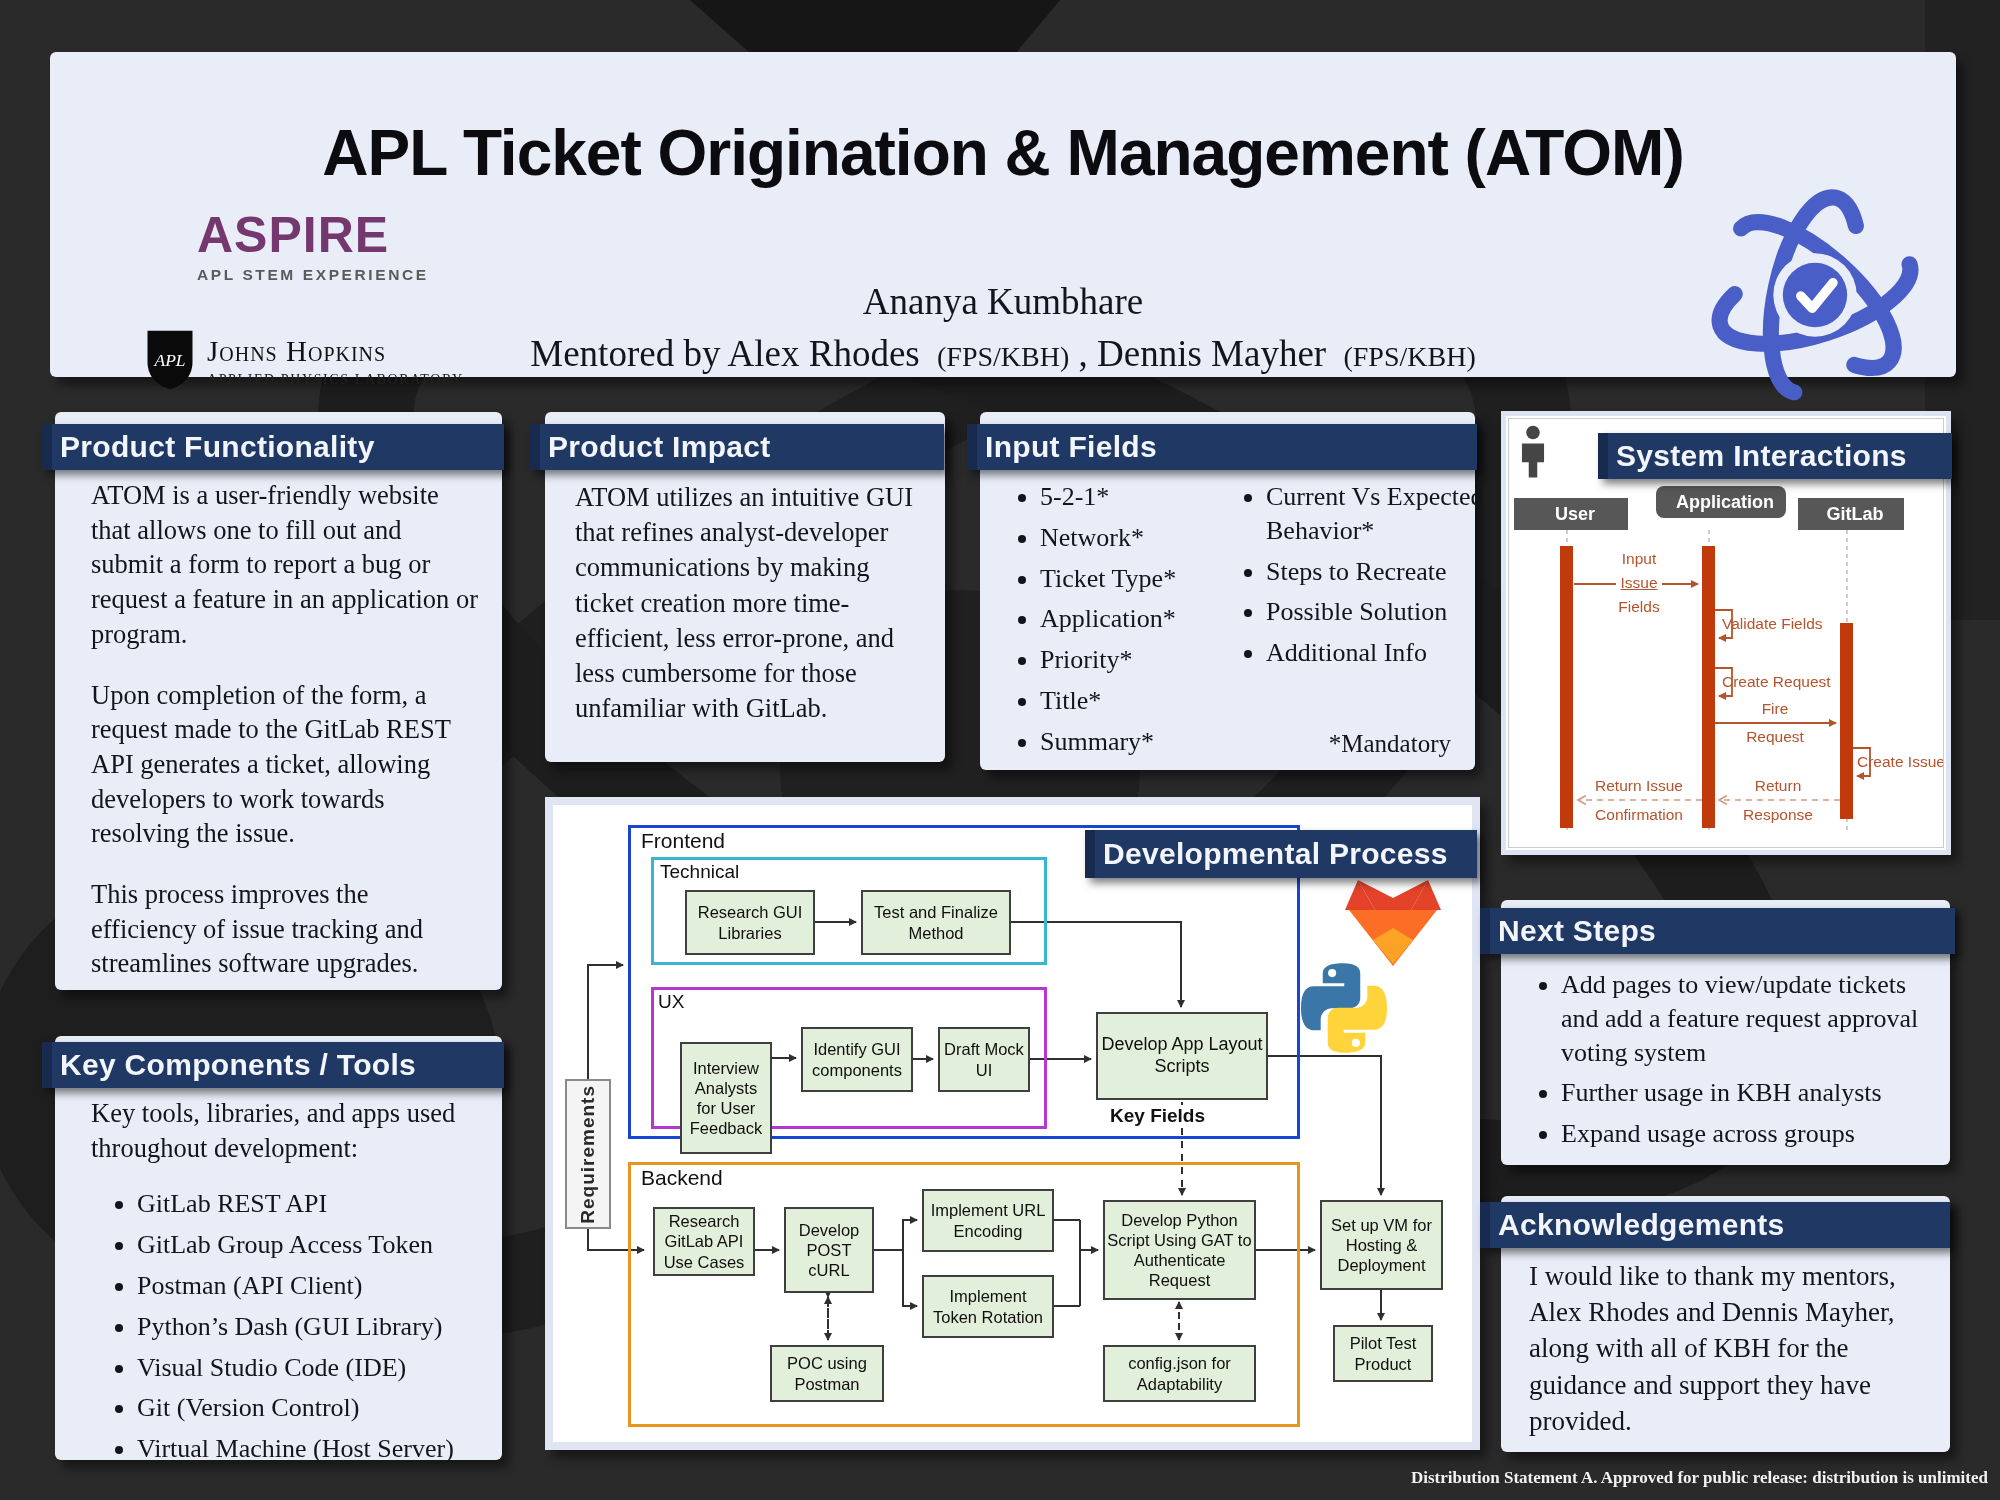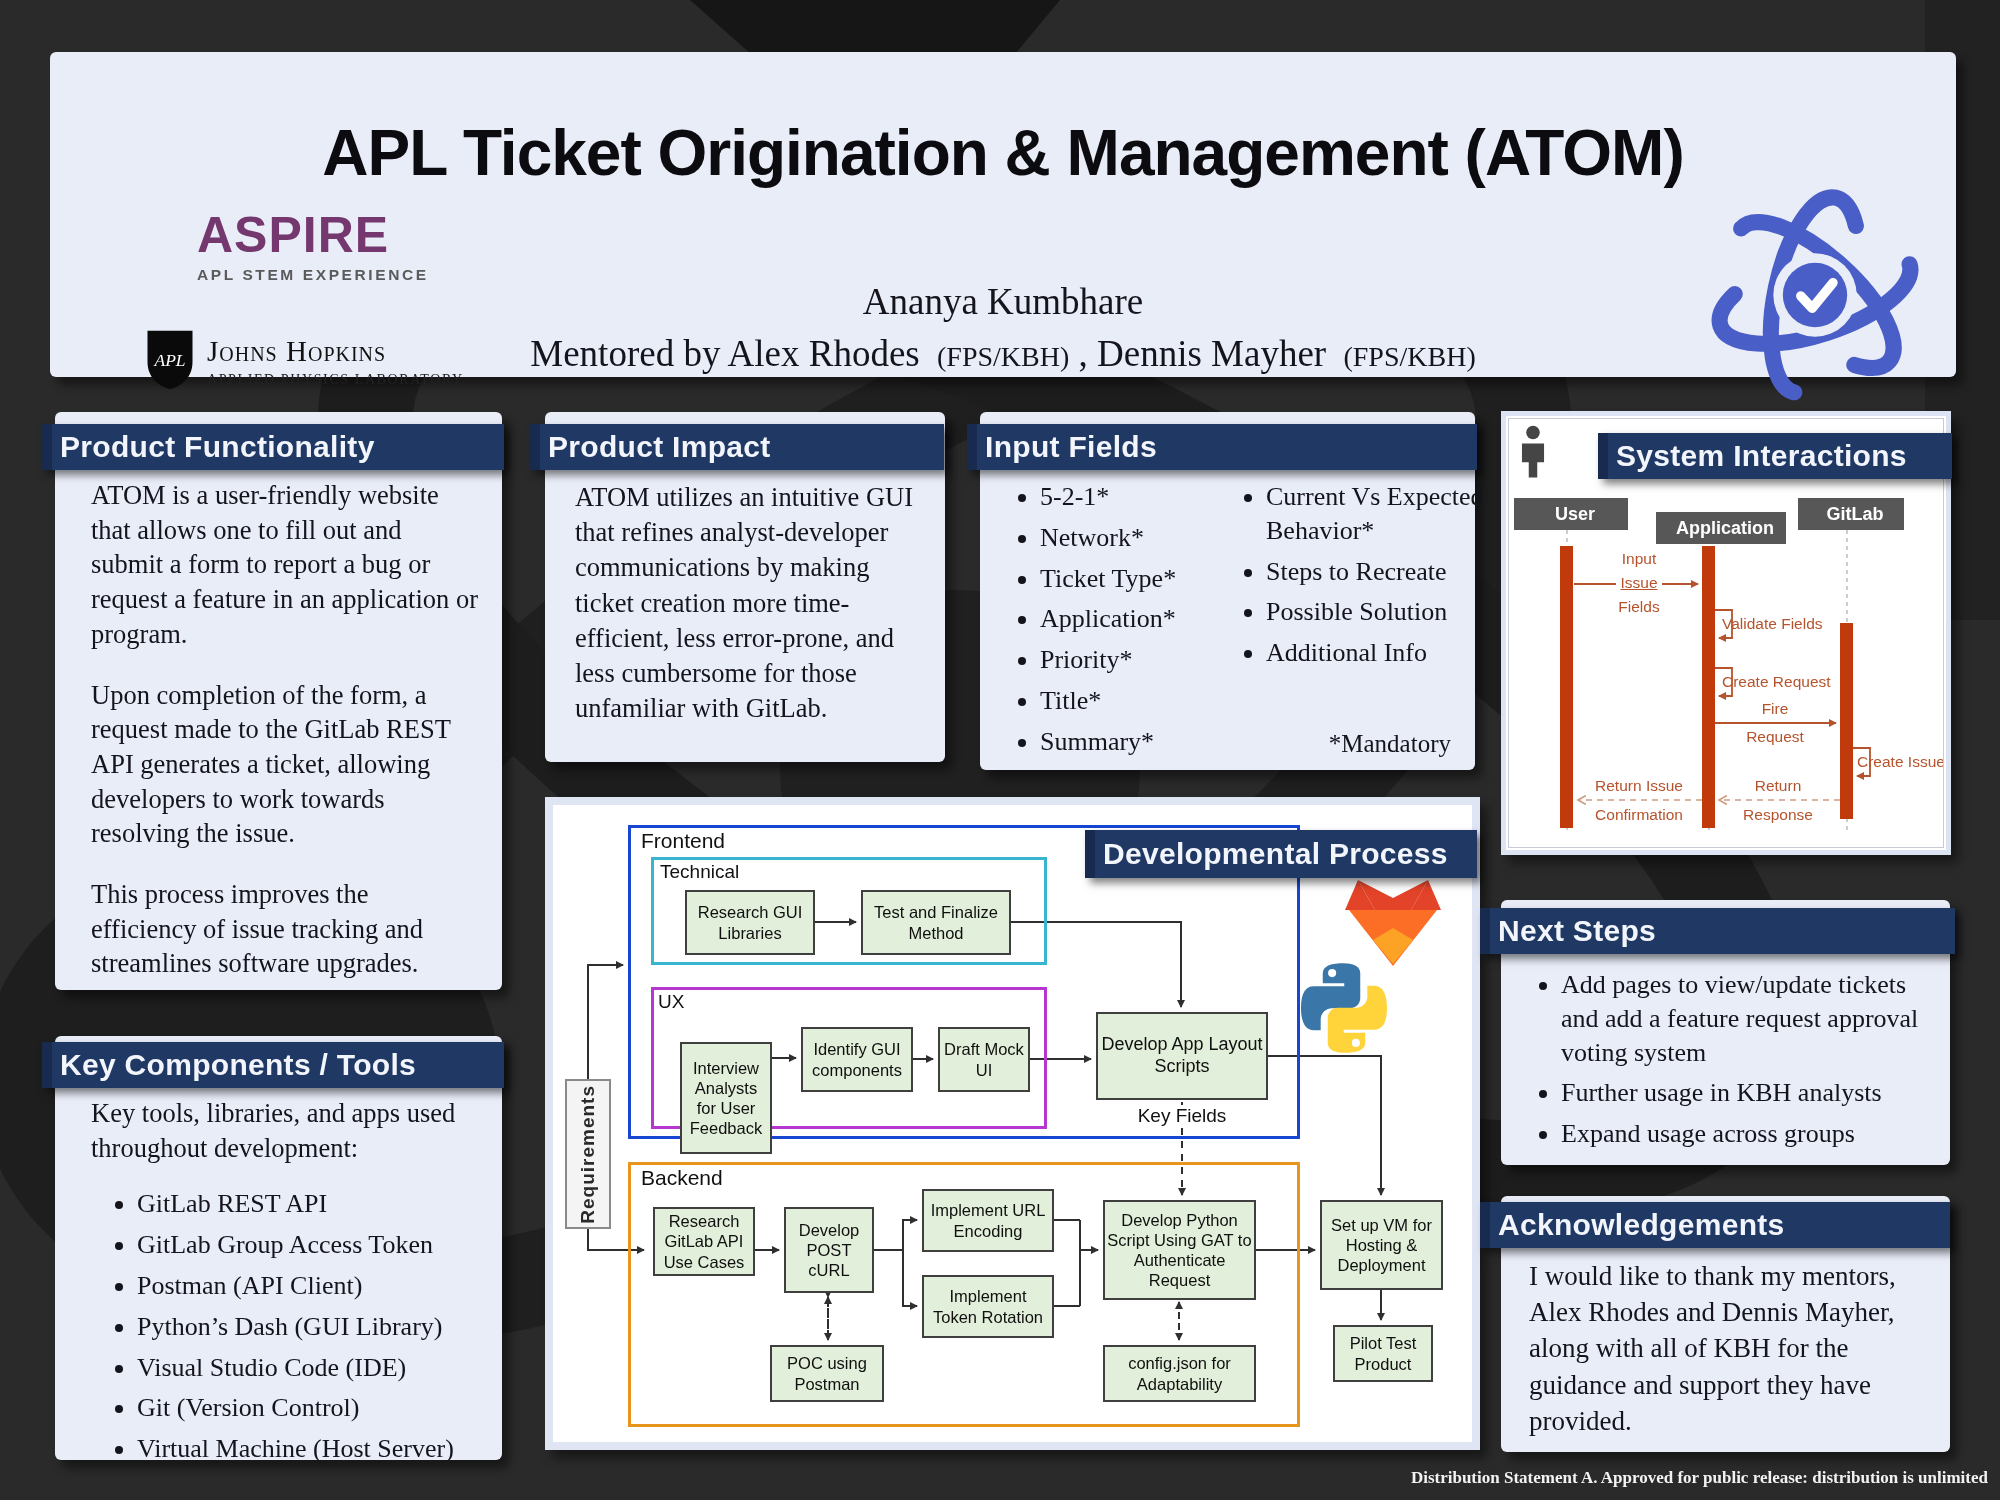--- a/index.html
+++ b/index.html
@@ -31,22 +31,22 @@
   .jhu-sub{font-size:14px;font-family:"Liberation Serif",serif;color:#222;
            letter-spacing:1.6px;margin-top:4px;}
   
   .devpanel{position:absolute;left:545px;top:797px;width:935px;height:653px;background:#fff;
             border:8px solid #dfe5f3;box-sizing:border-box;box-shadow:7px 8px 10px rgba(0,0,0,.45);}
   .group{position:absolute;border-style:solid;box-sizing:border-box;}
   .glabel{position:absolute;top:1px;left:10px;font-size:21px;color:#111;}
   .fbox{position:absolute;background:#e2efda;border:2px solid #3f3f3f;box-sizing:border-box;
         display:flex;align-items:center;justify-content:center;text-align:center;
         font-size:16.5px;line-height:1.22;color:#101010;padding:2px;}
-  .kflabel{position:absolute;left:557px;top:300px;width:144px;text-align:center;
-           font-size:19px;color:#111;background:#fff;}
+  .kflabel{position:absolute;left:557px;top:300px;width:144px;
+           font-size:19px;color:#111;background:#fff;font-weight:bold;}
   .reqbox{position:absolute;left:12px;top:274px;width:46px;height:150px;background:#f4f4f4;
           border:2px solid #8a8a8a;box-sizing:border-box;display:flex;align-items:center;justify-content:center;}
   .reqbox span{writing-mode:vertical-rl;transform:rotate(180deg);font-size:19px;
                letter-spacing:1px;color:#2a2a2a;font-weight:600;}
   
   .seqpanel{position:absolute;left:1501px;top:411px;width:450px;height:444px;background:#fff;
             border:5px solid #dce3f2;box-sizing:border-box;box-shadow:7px 8px 10px rgba(0,0,0,.45);
             }
   .seqpanel::after{content:"";position:absolute;inset:2px;border:1px solid #c7cbd8;pointer-events:none;}
   .actor{position:absolute;background:#575757;color:#fff;font-weight:700;font-size:18px;
@@ -284,21 +284,21 @@
         <path d="M196 384 H72" marker-end="url(#mD)"></path>
       </g>
     </svg>
 
     <svg class="abs" style="left:10px;top:8px;" width="34" height="56" viewBox="0 0 40 64">
       <circle cx="20" cy="9" r="8" fill="#454545"></circle>
       <path d="M7 22 h26 v22 h-8 v18 h-10 v-18 h-8 z" fill="#454545"></path>
     </svg>
 
     <div class="actor" style="left:8px;top:82px;width:106px;">User</div>
-    <div class="actor" style="left:150px;top:96px;width:122px;">Application</div>
+    <div class="actor" style="left:150px;top:70px;width:122px;border-radius:8px;">Application</div>
     <div class="actor" style="left:292px;top:82px;width:98px;">GitLab</div>
 
     <div class="actbar" style="left:54px;top:130px;height:282px;"></div>
     <div class="actbar" style="left:196px;top:130px;height:282px;"></div>
     <div class="actbar" style="left:334px;top:207px;height:196px;"></div>
 
     <div class="seqlabel" style="left:90px;top:134px;width:86px;">Input</div>
     <div class="seqlabel" style="left:110px;top:158px;width:46px;background:#fff;text-decoration:underline;">Issue</div>
     <div class="seqlabel" style="left:90px;top:182px;width:86px;">Fields</div>
     <div class="seqlabel" style="left:216px;top:199px;width:150px;text-align:left;">Validate Fields</div>

